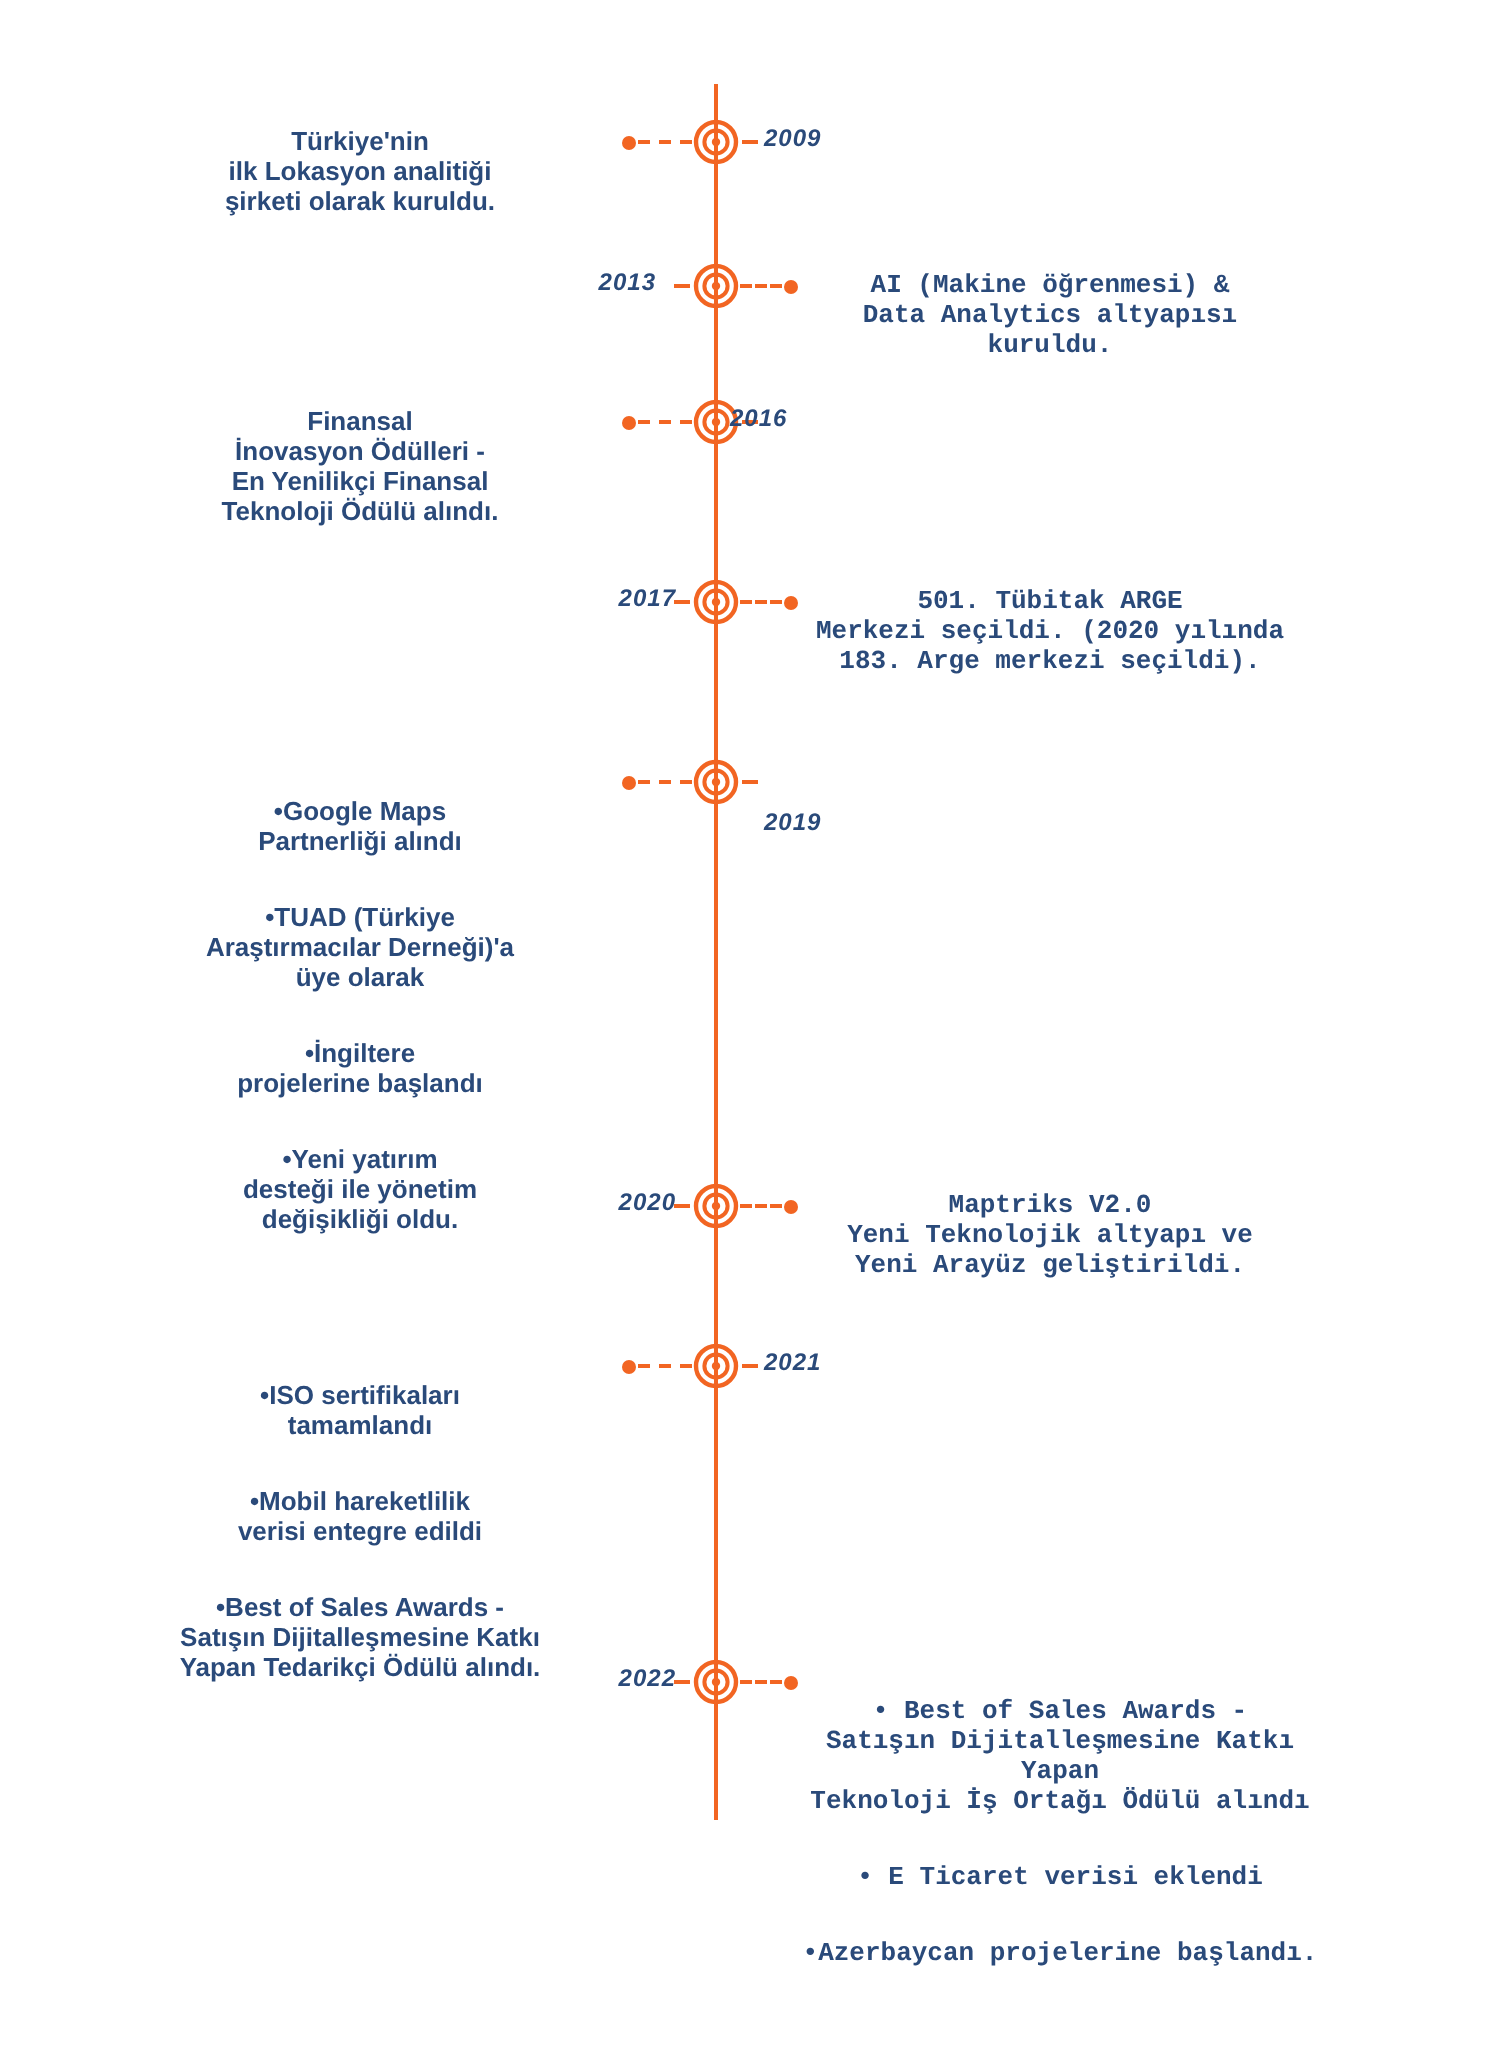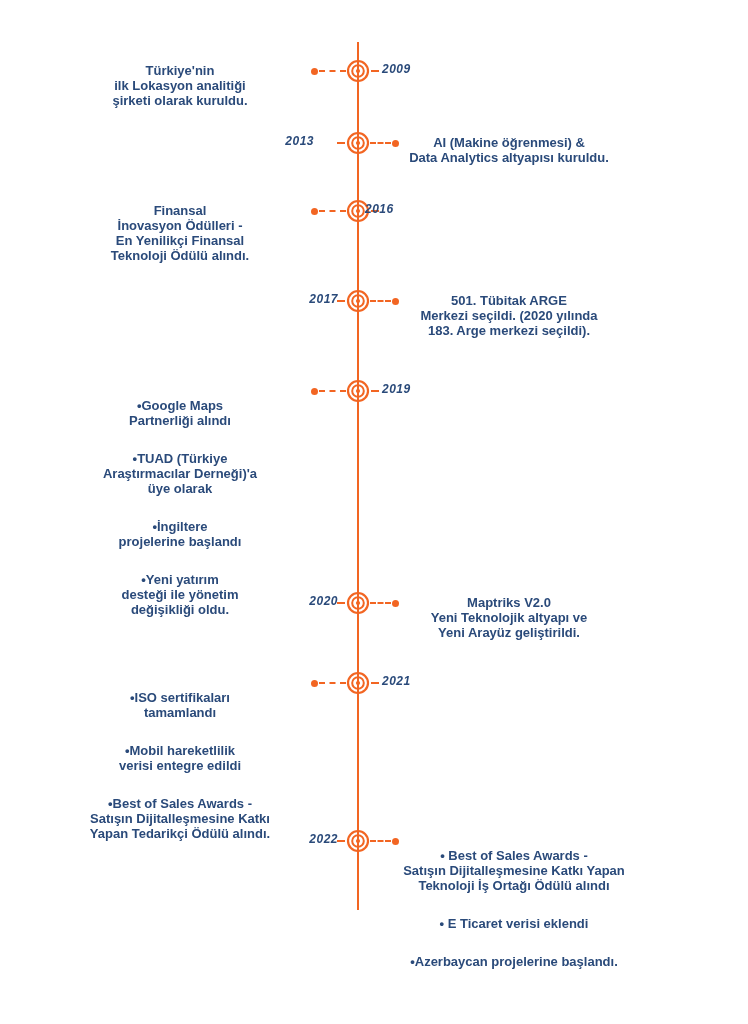--- a/index.html
+++ b/index.html
@@ -37,21 +37,21 @@
     position:absolute;
     color:#2A4A7A;
     font-size:13px;font-weight:700;
     line-height:15px;
     text-align:center;
     white-space:pre-line;
   }
   .etext .bullet-item{margin:0 0 8px 0;white-space:pre-line;}
   .etext .bullet-item:last-child{margin-bottom:0;}
   .left-text{right:448px;width:240px;}
-  .right-text{left:384px;width:250px;}
+  .right-text{left:400px;width:250px;font-family:Liberation Mono, monospace;}
 </style>
 </head>
 <body>
 
 <div class="stage">
 
   <div class="vline"></div>
 
   <div class="marker" style="top:59px">
     <svg viewBox="0 0 24 24" width="24" height="24">
@@ -71,21 +71,21 @@
   <div class="marker" style="top:131px">
     <svg viewBox="0 0 24 24" width="24" height="24">
       <circle cx="12" cy="12" r="10" fill="none" stroke="#F26522" stroke-width="2.2"></circle>
       <circle cx="12" cy="12" r="5.8" fill="none" stroke="#F26522" stroke-width="2"></circle>
       <circle cx="12" cy="12" r="2.1" fill="#F26522"></circle>
     </svg>
   </div>
   <div class="connector" style="left:370px;top:142px;width:21px"></div>
   <div class="dot" style="left:392px;top:140px"></div>
   <div class="stub" style="left:337px;top:142px"></div>
-  <div class="year" style="right:434px;top:134px">2013</div>
+  <div class="year" style="right:420px;top:134px">2013</div>
   <div class="etext right-text" style="top:135px">AI (Makine öğrenmesi) &amp;
 Data Analytics altyapısı kuruldu.</div>
 
   <div class="marker" style="top:199px">
     <svg viewBox="0 0 24 24" width="24" height="24">
       <circle cx="12" cy="12" r="10" fill="none" stroke="#F26522" stroke-width="2.2"></circle>
       <circle cx="12" cy="12" r="5.8" fill="none" stroke="#F26522" stroke-width="2"></circle>
       <circle cx="12" cy="12" r="2.1" fill="#F26522"></circle>
     </svg>
   </div>
@@ -116,21 +116,21 @@
   <div class="marker" style="top:379px">
     <svg viewBox="0 0 24 24" width="24" height="24">
       <circle cx="12" cy="12" r="10" fill="none" stroke="#F26522" stroke-width="2.2"></circle>
       <circle cx="12" cy="12" r="5.8" fill="none" stroke="#F26522" stroke-width="2"></circle>
       <circle cx="12" cy="12" r="2.1" fill="#F26522"></circle>
     </svg>
   </div>
   <div class="connector" style="left:319px;top:390px;width:27px"></div>
   <div class="dot" style="left:311px;top:388px"></div>
   <div class="stub" style="left:371px;top:390px"></div>
-  <div class="year" style="left:382px;top:382px">2019</div>
+  <div class="year" style="left:382px;top:404px">2019</div>
   <div class="etext left-text" style="top:383px">
     <div class="bullet-item">•Google Maps
 Partnerliği alındı</div>
     <div class="bullet-item">•TUAD (Türkiye
 Araştırmacılar Derneği)'a
 üye olarak</div>
     <div class="bullet-item">•İngiltere
 projelerine başlandı</div>
     <div class="bullet-item">•Yeni yatırım
 desteği ile yönetim

